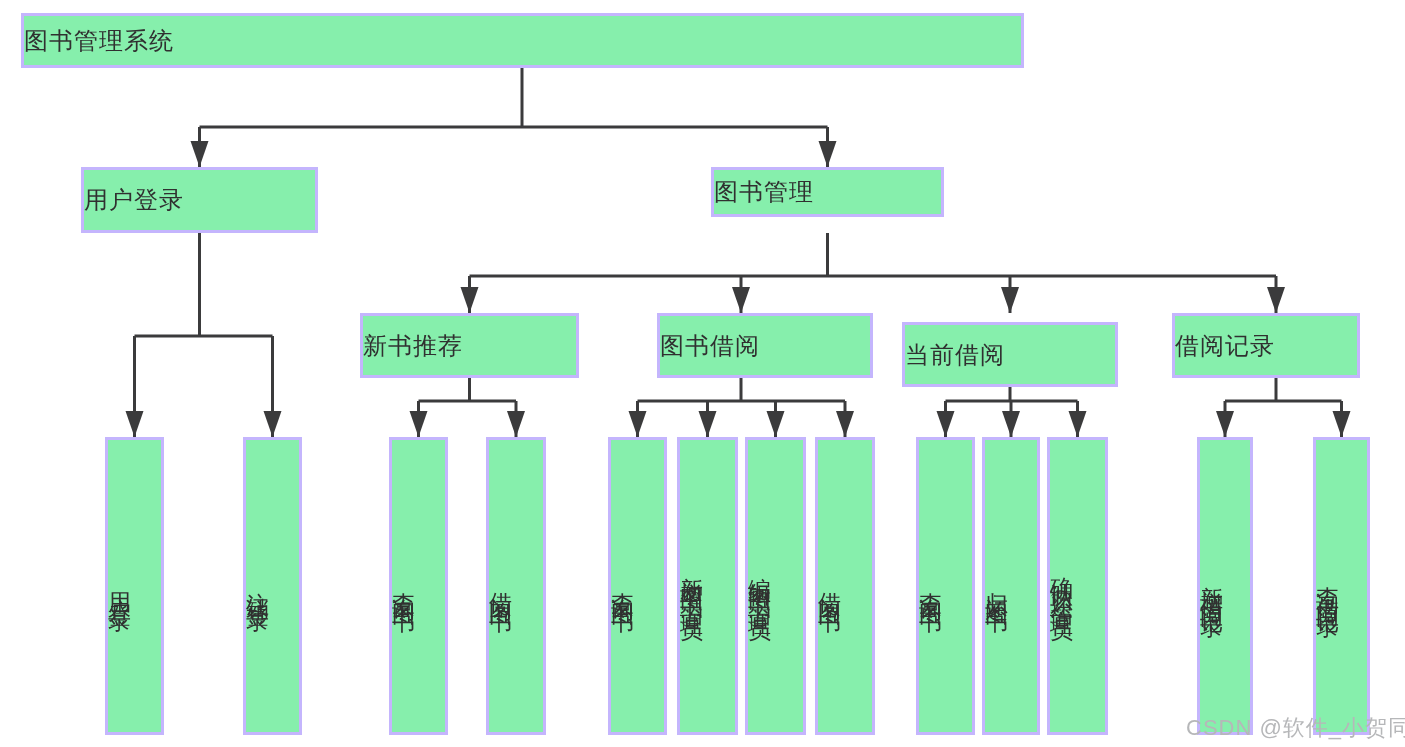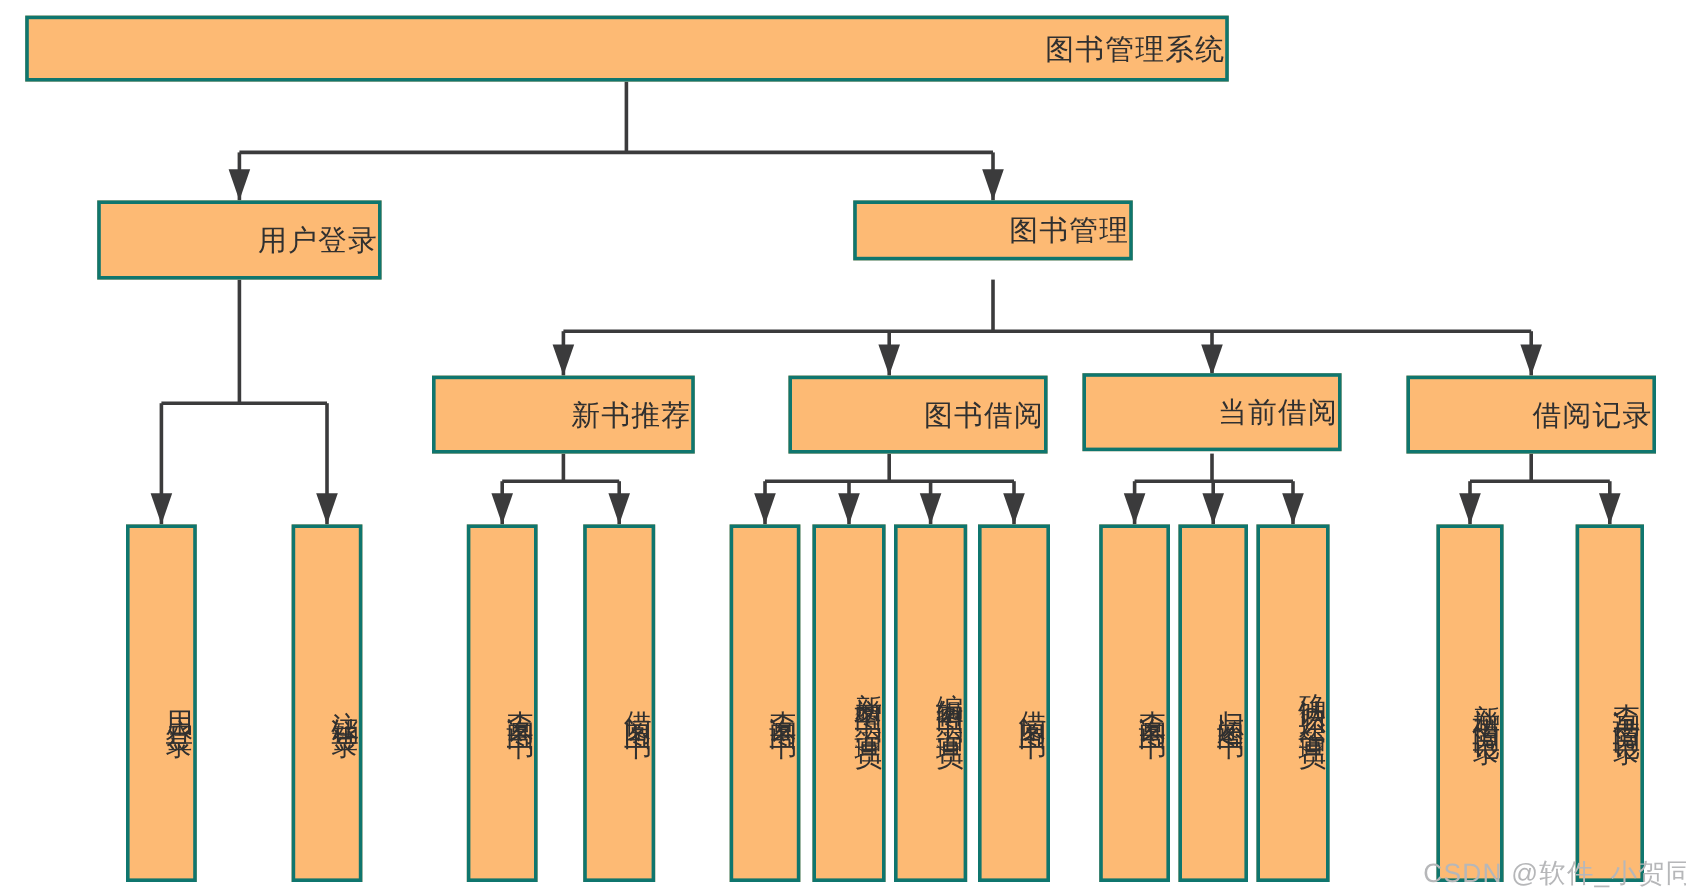--- a/index.html
+++ b/index.html
@@ -13,25 +13,25 @@
   }
   .connectors {
     position: absolute;
     left: 0; top: 0;
     width: 1405px; height: 747px;
     pointer-events: none;
   }
   .node {
     position: absolute;
     box-sizing: border-box;
-    border: 3px solid #0f766e;
-    background: #fdba74;
+    border: 3px solid #c4b5fd;
+    background: #86efac;
     display: flex;
     align-items: center;
-    justify-content: flex-end;
+    justify-content: flex-start;
     color: #303030;
     font-size: 24px;
     letter-spacing: 1px;
     z-index: 2;
   }
   .leaf {
     top: 437px;
     height: 298px;
   }
   .vtext {
@@ -118,24 +118,24 @@
   <div class="node" style="left:711px; top:167px; width:233px; height:50px;">
     <span>图书管理</span>
   </div>
 
   <div class="node" style="left:360px; top:313px; width:219px; height:65px;">
     <span>新书推荐</span>
   </div>
   <div class="node" style="left:633px; top:313px; width:216px; height:65px;margin-left:24px;">
     <span>图书借阅</span>
   </div>
-  <div class="node" style="left:902px; top:311px; width:216px; height:65px;">
+  <div class="node" style="left:902px; top:322px; width:216px; height:65px;">
     <span>当前借阅</span>
   </div>
-  <div class="node" style="left:1172px; top:313px; width:208px; height:65px;">
+  <div class="node" style="left:1172px; top:313px; width:188px; height:65px;">
     <span>借阅记录</span>
   </div>
 
   <div class="node leaf" style="left:105px; width:59px;">
     <span class="vtext">用户登录</span>
   </div>
   <div class="node leaf" style="left:243px; width:59px;">
     <span class="vtext">注销登录</span>
   </div>
 

